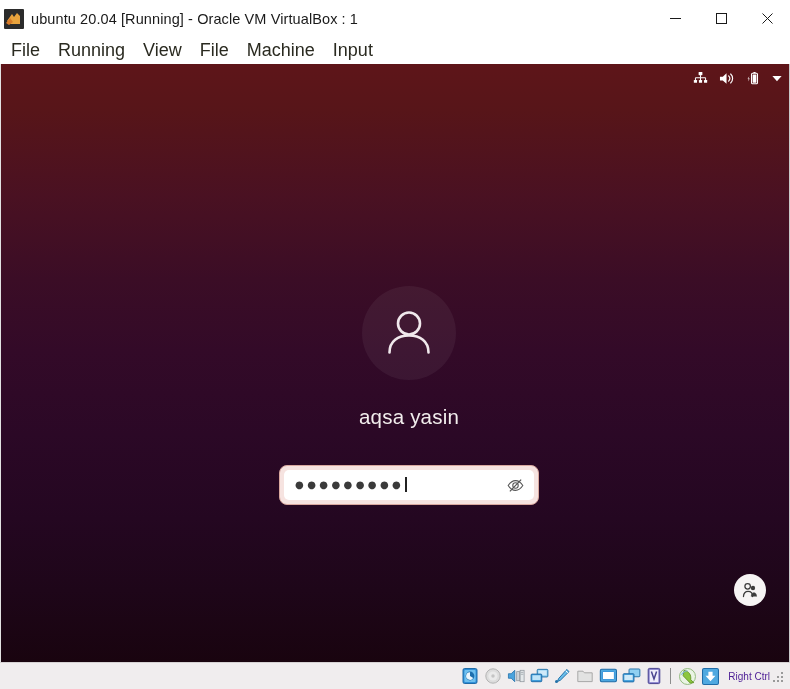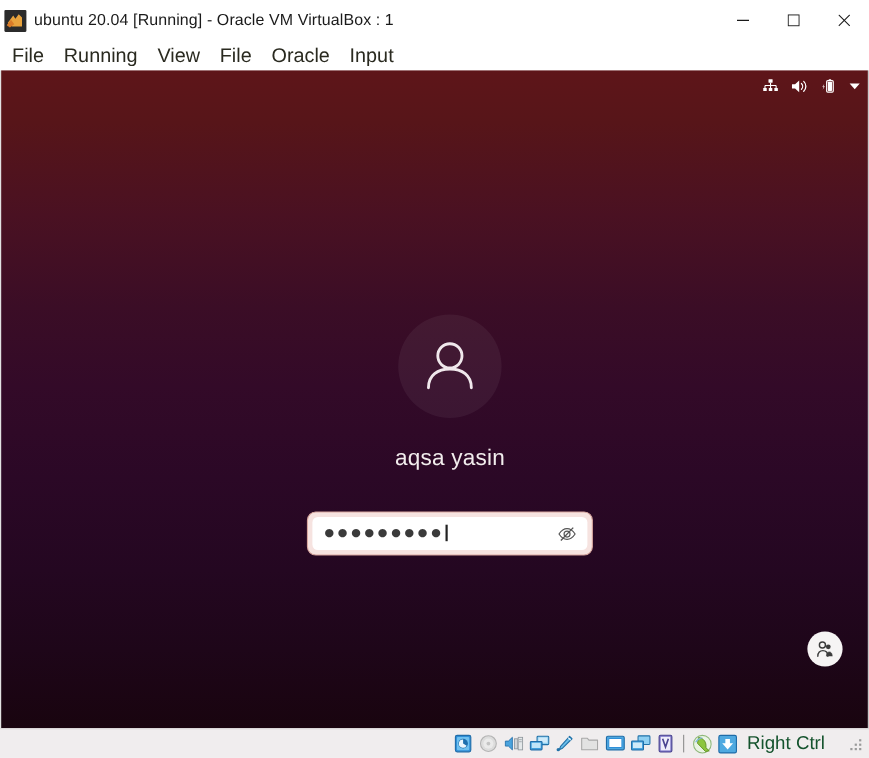--- a/index.html
+++ b/index.html
@@ -183,23 +183,23 @@
     width:20px; height:20px;
     display:flex; align-items:center; justify-content:center;
     cursor:default;
   }
   .sb-sep {
     width:1px; height:16px;
     background:#8d8d8d;
     margin:0 3px;
   }
   .sb-host {
-    font-size:17px;
-    color:#14532d;
-    margin:0 20px 0 5px;
+    font-size:10px;
+    color:#4c1d95;
+    margin:0 0 0 5px;
     white-space:nowrap;
   }
   .grip { width:13px; height:13px; position:relative; margin-top:5px; }
   .grip i {
     position:absolute; width:2px; height:2px;
     background:#9a9a9a;
   }
 </style>
 </head>
 <body>
@@ -233,21 +233,21 @@
           </svg>
       </div>
     </div>
   </div>
 
   <div class="menubar">
     <div class="menu-item">File</div>
     <div class="menu-item">Running</div>
     <div class="menu-item">View</div>
     <div class="menu-item">File</div>
-    <div class="menu-item">Oracle</div>
+    <div class="menu-item">Machine</div>
     <div class="menu-item">Input</div>
   </div>
 
   <div class="guest">
 
     <div class="tray">
       <div class="tray-ico">
         <svg width="15" height="15" viewBox="0 0 16 16">
           <rect x="6" y="1" width="4" height="3.4" rx="0.4" fill="#fff"></rect>
           <path d="M8 4.4 L8 7.2 M2.6 7.2 L13.4 7.2 M2.6 7.2 L2.6 9.6 M8 7.2 L8 9.6 M13.4 7.2 L13.4 9.6" stroke="#fff" stroke-width="1.05" fill="none"></path>

